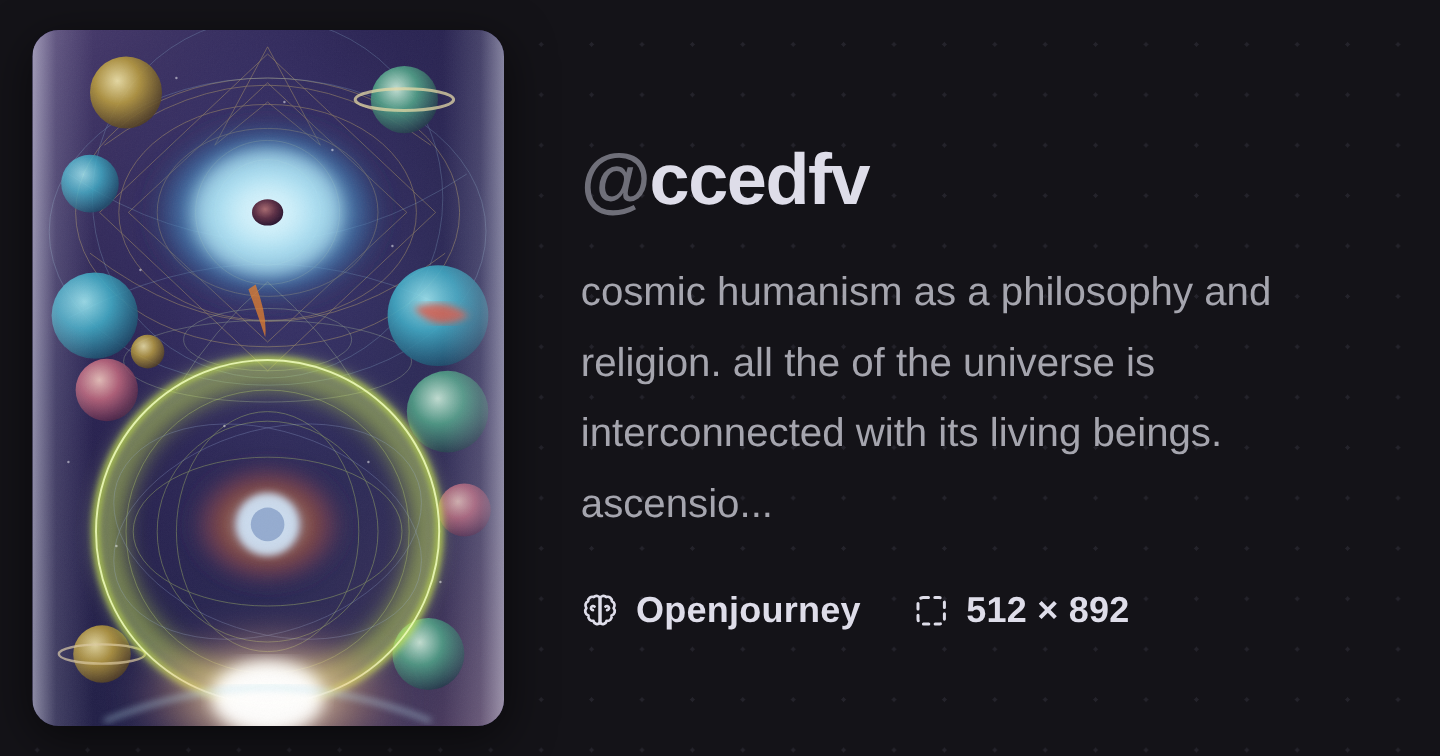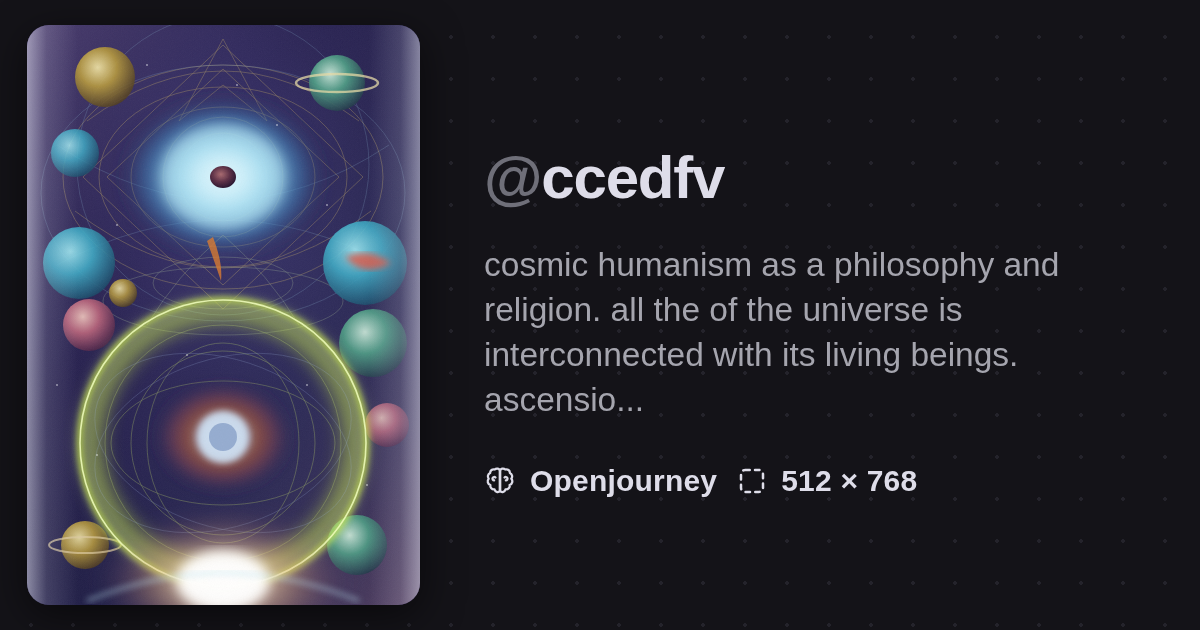--- a/index.html
+++ b/index.html
@@ -71,31 +71,31 @@
     font-weight:bold;
     letter-spacing:-1.2px;
     line-height:1;
     margin-bottom:34px;
   }
   #at-sign   { color:#6f6f79; }
   #username  { color:#dedde9;margin-top:16px; }
 
   #description {
     font-size:33.5px;
-    line-height:45px;
+    line-height:59px;
     color:#a5a5ae;
     max-width:600px;
     margin-bottom:42px;
     font-weight:400;
   }
 
   #meta-row {
     display:flex;
     align-items:flex-end;
-    gap:20px;
+    gap:44px;
   }
   .meta-item {
     display:flex;
     align-items:center;
     gap:14px;
   }
   .meta-label {
     font-size:30px;
     font-weight:bold;
     color:#dedde9;
@@ -316,18 +316,18 @@
         </span>
         <span class="meta-label">Openjourney</span>
       </div>
 
       <div class="meta-item">
         <span class="meta-icon">
           <svg width="30" height="30" viewBox="0 0 24 24" fill="none" stroke="#dedde9" stroke-width="2" stroke-linecap="round" stroke-dasharray="3.6 4.2">
             <rect x="3.2" y="3.2" width="17.6" height="17.6" rx="3.4"></rect>
           </svg>
         </span>
-        <span class="meta-label">512 × 768</span>
+        <span class="meta-label">512 × 892</span>
       </div>
 
     </div>
   </div>
 </div>
 
 </body></html>

